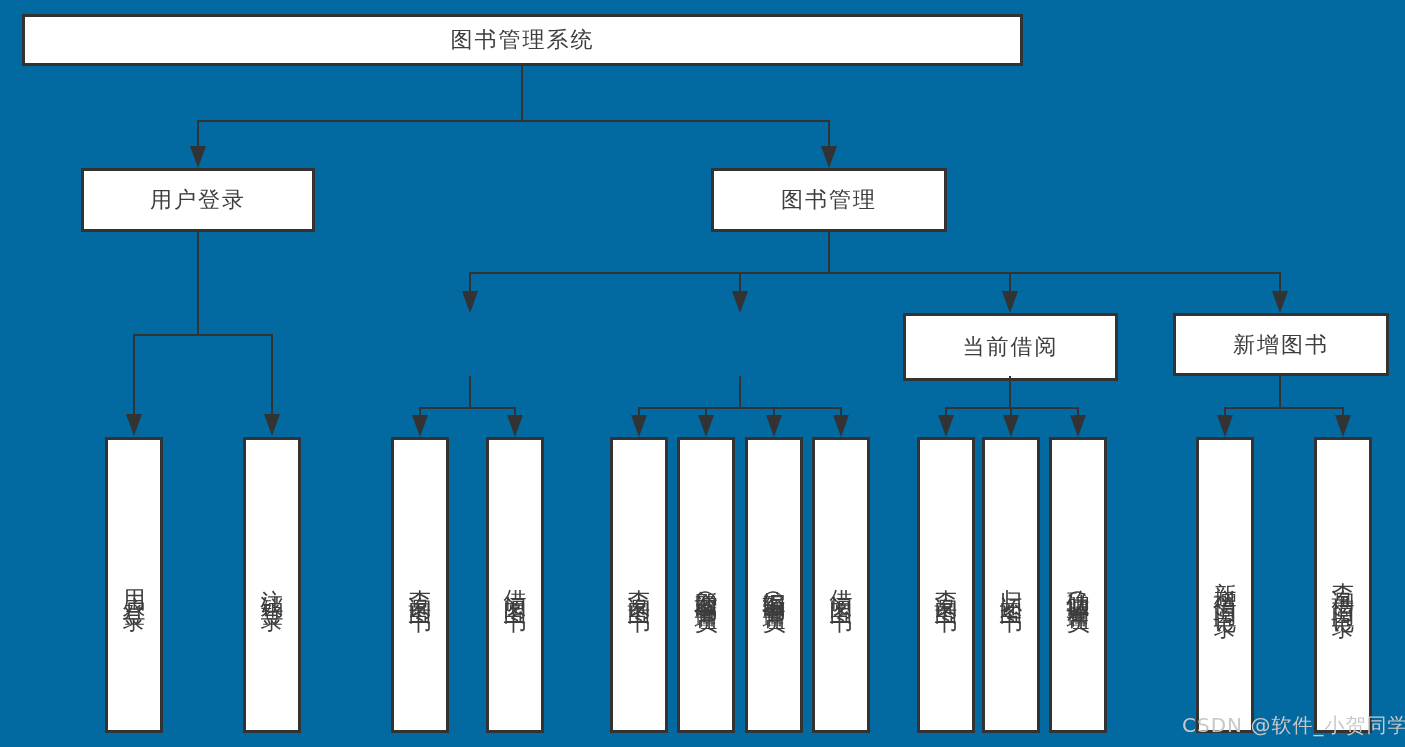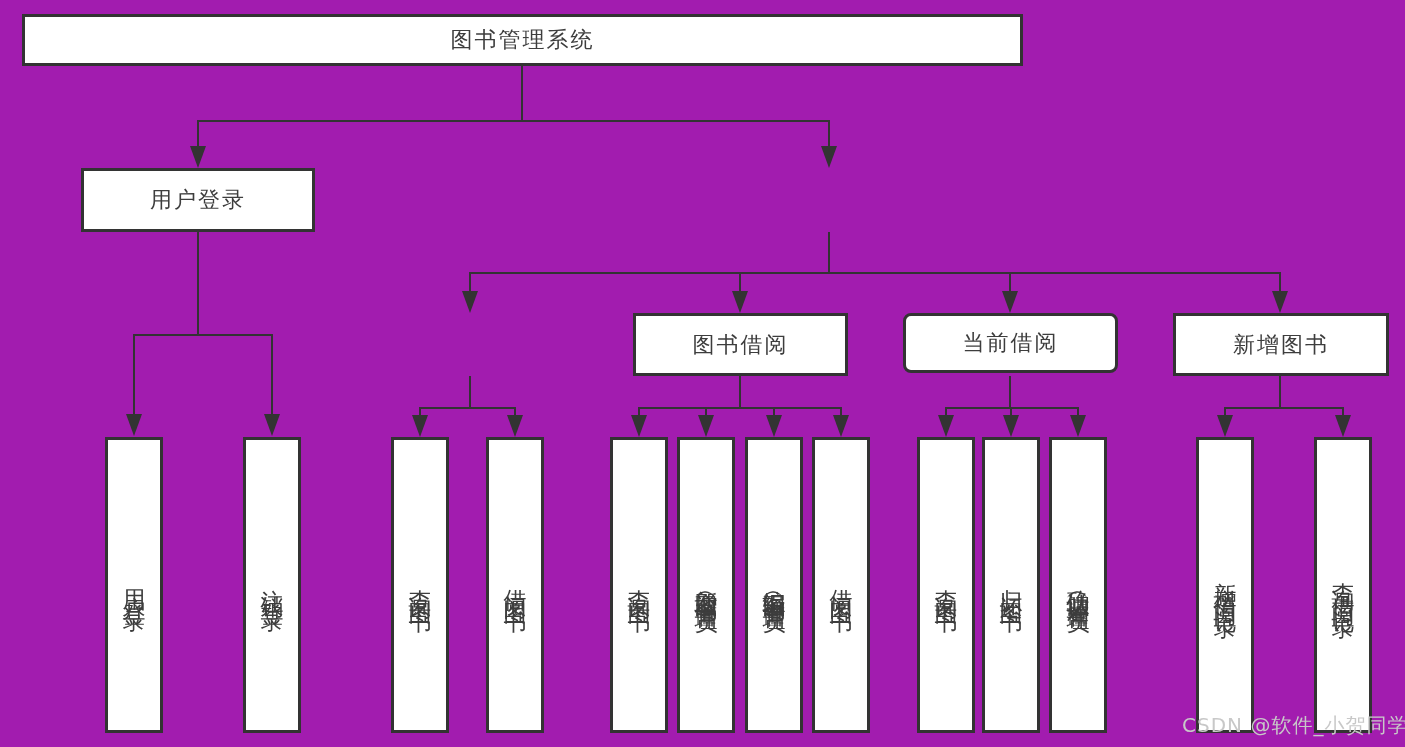--- a/index.html
+++ b/index.html
@@ -3,21 +3,21 @@
 <meta charset="utf-8">
 <style>
   * { box-sizing: border-box; margin: 0; padding: 0; }
   html, body { background: #ffffff; }
   body { font-family: "DejaVu Sans", "Liberation Sans", sans-serif; }
 
   .canvas {
     position: relative;
     width: 1405px;
     height: 747px;
-    background: #a21caf;
+    background: #0369a1;
     overflow: hidden;
   }
 
   
   .node {
     position: absolute;
     background: #ffffff;
     border: 3px solid #333333;
     display: flex;
     align-items: center;
@@ -75,43 +75,43 @@
   <div class="vline" style="left:521px; top:66px; height:54px;"></div>
   <div class="hline" style="left:198px; top:120px; width:632px;"></div>
   <div class="vline" style="left:197px; top:120px; height:30px;"></div>
   <div class="arrow" style="left:190px; top:146px;"></div>
   <div class="vline" style="left:828px; top:120px; height:30px;"></div>
   <div class="arrow" style="left:821px; top:146px;"></div>
 
   <div class="node node-h" style="left:81px; top:168px; width:234px; height:64px;">
     <span class="label">用户登录</span>
   </div>
+  <div class="node node-h" style="left:711px; top:168px; width:236px; height:64px;">
+    <span class="label">图书管理</span>
+  </div>
 
   <div class="vline" style="left:197px; top:232px; height:102px;"></div>
   <div class="hline" style="left:133px; top:334px; width:140px;"></div>
   <div class="vline" style="left:133px; top:334px; height:82px;"></div>
   <div class="arrow" style="left:126px; top:414px;"></div>
   <div class="vline" style="left:271px; top:334px; height:82px;"></div>
   <div class="arrow" style="left:264px; top:414px;"></div>
 
   <div class="vline" style="left:828px; top:232px; height:40px;"></div>
   <div class="hline" style="left:469px; top:272px; width:812px;"></div>
   <div class="vline" style="left:469px; top:272px; height:21px;"></div>
   <div class="arrow" style="left:462px; top:291px;"></div>
   <div class="vline" style="left:739px; top:272px; height:21px;"></div>
   <div class="arrow" style="left:732px; top:291px;"></div>
   <div class="vline" style="left:1009px; top:272px; height:21px;"></div>
   <div class="arrow" style="left:1002px; top:291px;"></div>
   <div class="vline" style="left:1279px; top:272px; height:21px;"></div>
   <div class="arrow" style="left:1272px; top:291px;"></div>
 
-  <div class="node node-h" style="left:633px; top:313px; width:215px; height:63px;">
-    <span class="label">图书借阅</span>
-  </div>
-  <div class="node node-h" style="left:903px; top:313px; width:215px; height:60px;border-radius:8px;">
+  <div class="node node-h" style="left:903px; top:313px; width:215px; height:68px;">
     <span class="label">当前借阅</span>
   </div>
   <div class="node node-h" style="left:1173px; top:313px; width:216px; height:63px;">
     <span class="label">新增图书</span>
   </div>
 
   <div class="vline" style="left:469px; top:376px; height:31px;"></div>
   <div class="hline" style="left:419px; top:407px; width:97px;"></div>
   <div class="vline" style="left:419px; top:407px; height:10px;"></div>
   <div class="arrow" style="left:412px; top:415px;"></div>

